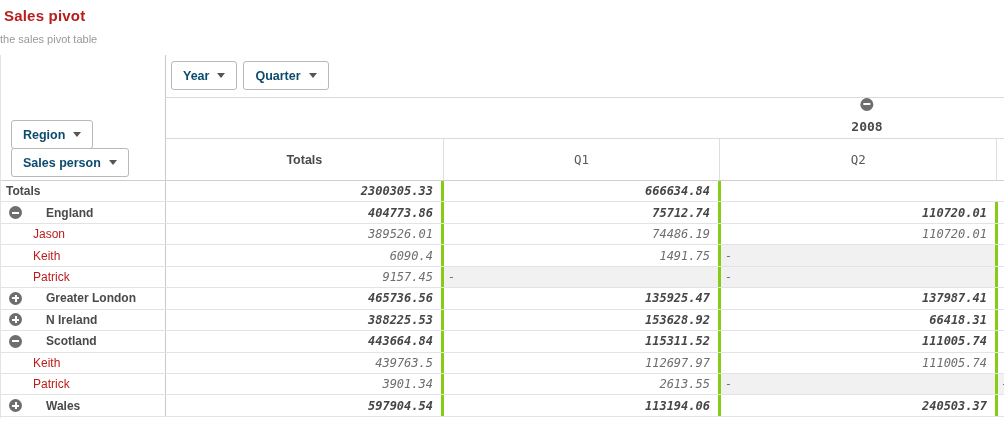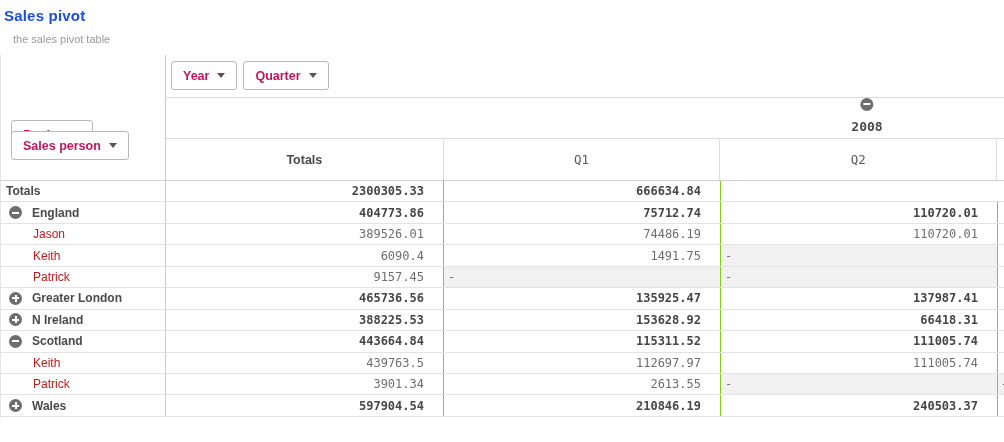--- a/index.html
+++ b/index.html
@@ -4,24 +4,24 @@
 <style>
   * { margin:0; padding:0; box-sizing:border-box; }
   html,body { background:#ffffff; }
   body {
     width:1004px; height:442px; position:relative; overflow:hidden;
     font-family:"Liberation Sans", sans-serif; color:#595959;
   }
   
   .page-title {
     position:absolute; left:4px; top:7px;
-    font-size:15px; font-weight:bold; color:#1d4ed8; letter-spacing:.2px;
+    font-size:15px; font-weight:bold; color:#b91c1c; letter-spacing:.2px;
   }
   .page-subtitle {
-    position:absolute; left:13px; top:33px;
+    position:absolute; left:0; top:33px;
     font-size:11px; color:#999999;
   }
   
   .pivot {
     position:absolute; left:0; top:55px; width:1004px; height:363px;
     background:#fff; border-left:1px solid #e3e3e3;
   }
   .pivot-head {
     display:flex; height:126px; border-bottom:1px solid #cfcfcf;
   }
@@ -51,56 +51,57 @@
     font-family:"DejaVu Sans Mono", monospace;
   }
   .colhdr.totals { width:278px; font-weight:bold; color:#4a4a4a; font-family:"Liberation Sans", sans-serif;}
   .colhdr.q { width:277px; }
   .colhdr.sliver { width:7px; border-right:none; }
   
   .dim-btn {
     display:inline-flex; align-items:center; gap:8px;
     height:29px; padding:0 11px; background:#fff;
     border:1px solid #b9b9b9; border-radius:3px; cursor:pointer;
-    font-size:12.5px; font-weight:bold; color:#be185d; white-space:nowrap;
+    font-size:12.5px; font-weight:bold; color:#0c4a6e; white-space:nowrap;
   }
   .caret {
     width:0; height:0; border-left:4.5px solid transparent;
     border-right:4.5px solid transparent; border-top:5px solid #555;
     display:inline-block;
   }
   .corner .dim-btn { position:absolute; left:10px; }
   .corner .dim-btn.region { top:58px;margin-top:7px; }
-  .corner .dim-btn.salesperson { top:76px; }
+  .corner .dim-btn.salesperson { top:93px; }
   
   .tree-icon {
     position:relative; width:13px; height:13px; flex:0 0 13px;
     border-radius:50%; background:#6e6e6e; display:inline-block; cursor:pointer;
   }
   .tree-icon::before {
     content:""; position:absolute; left:3px; right:3px; top:5.5px; height:2px; background:#fff;
   }
   .tree-icon.plus::after {
     content:""; position:absolute; top:3px; bottom:3px; left:5.5px; width:2px; background:#fff;
   }
   
   .pivot-body { display:flex; flex-direction:column; }
   .prow { display:flex; height:21.45px; flex:0 0 21.45px; border-bottom:1px solid #e3e3e3; }
   .cell { height:100%; display:flex; align-items:center; overflow:hidden; }
   .dimcell {
     width:165px; flex:0 0 165px; border-right:1px solid #c9c9c9;
     font-size:12px; color:#b91c1c; cursor:pointer;
   }
   .dimcell.grand { padding-left:5px; font-weight:bold; color:#4a4a4a; }
-  .dimcell.region { padding-left:8px; font-weight:bold; color:#4a4a4a; gap:10px; }
+  .dimcell.region { padding-left:8px; font-weight:bold; color:#4a4a4a; gap:24px; }
   .dimcell.person { padding-left:32px; }
   .numcell {
-    width:278px; flex:0 0 278px; justify-content:flex-end; padding-right:19px;
+    width:278px; flex:0 0 278px; justify-content:flex-end; padding-right:8px;
     font-family:"DejaVu Sans Mono", monospace; font-size:12px; color:#6e6e6e;
-    border-right:1px solid #84cc16;
+    border-right:3px solid #84cc16;
+    font-style:italic;
   }
   .numcell.c2, .numcell.c3 { width:277px; flex:0 0 277px; }
   .numcell.bold { font-weight:bold; color:#464646; }
   .numcell.nullv {
     justify-content:flex-start; padding-left:4px; background:#f1f1f1; color:#737373;
   }
   .slivercell {
     width:7px; flex:0 0 7px; border-right:none; padding-left:3px;
     font-family:"DejaVu Sans Mono", monospace; font-size:12px; color:#595959;
   }
@@ -247,18 +248,18 @@
         <div class="cell numcell c2">2613.55</div>
         <div class="cell numcell c3 nullv">-</div>
         <div class="cell slivercell nullv">-</div>
       </div>
       <div class="prow">
         <div class="cell dimcell region">
           <span class="tree-icon plus"></span>
           <span>Wales</span>
         </div>
         <div class="cell numcell c1 bold">597904.54</div>
-        <div class="cell numcell c2 bold">210846.19</div>
+        <div class="cell numcell c2 bold">113194.06</div>
         <div class="cell numcell c3 bold">240503.37</div>
         <div class="cell slivercell"></div>
       </div>
     </div>
 </div>
 
 </body></html>

